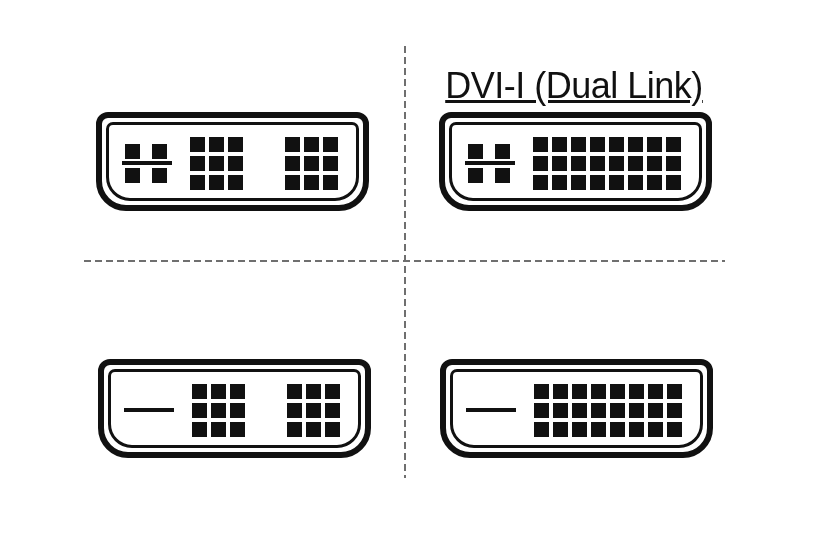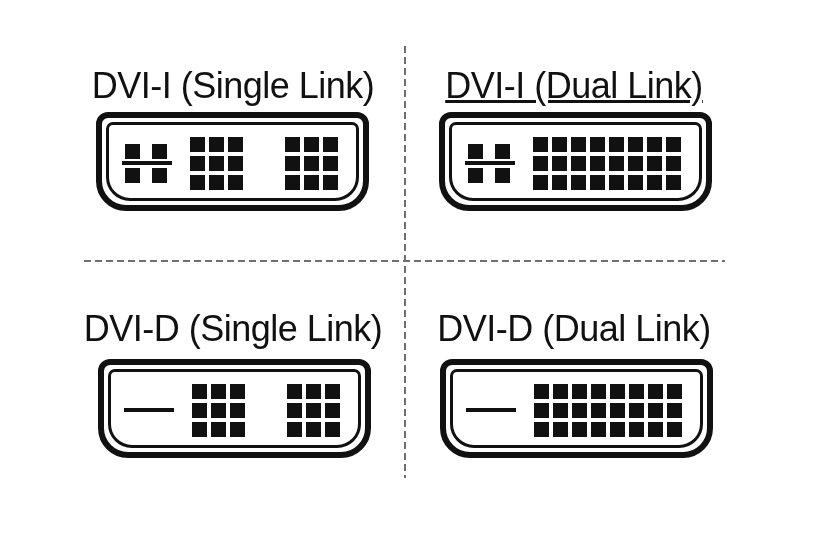--- a/index.html
+++ b/index.html
@@ -104,21 +104,20 @@
   }
 </style>
 </head>
 <body style="--ink: #111111; --divider: #6f6f6f; --bg: #ffffff;">
 
 <div class="canvas">
 
   <div class="divider v"></div>
   <div class="divider h"></div>
 
-  <h2 class="title t-tl">DVI-I (Single Link)</h2>
   <figure class="connector c-tl">
     <div class="inner"></div>
   <div class="analog">
         <div class="apin"></div>
         <div class="apin"></div>
         <div class="apin"></div>
         <div class="apin"></div>
       </div>
       <div class="bar"></div>
       <div class="grid g3 p1" style="grid-template-columns: repeat(3, 15px); grid-template-rows: repeat(3, 15px);">
@@ -176,21 +175,20 @@
         <div class="pin"></div>
         <div class="pin"></div>
         <div class="pin"></div>
         <div class="pin"></div>
         <div class="pin"></div>
         <div class="pin"></div>
         <div class="pin"></div>
       </div>
     </figure>
 
-  <h2 class="title t-bl">DVI-D (Single Link)</h2>
   <figure class="connector c-bl">
     <div class="inner"></div>
   <div class="bar"></div>
       <div class="grid g3 p1" style="grid-template-columns: repeat(3, 15px); grid-template-rows: repeat(3, 15px);">
         <div class="pin"></div>
         <div class="pin"></div>
         <div class="pin"></div>
         <div class="pin"></div>
         <div class="pin"></div>
         <div class="pin"></div>
@@ -204,21 +202,20 @@
         <div class="pin"></div>
         <div class="pin"></div>
         <div class="pin"></div>
         <div class="pin"></div>
         <div class="pin"></div>
         <div class="pin"></div>
         <div class="pin"></div>
       </div>
     </figure>
 
-  <h2 class="title t-br">DVI-D (Dual Link)</h2>
   <figure class="connector c-br">
     <div class="inner"></div>
   <div class="bar"></div>
       <div class="grid g8" style="grid-template-columns: repeat(8, 15px); grid-template-rows: repeat(3, 15px);">
         <div class="pin"></div>
         <div class="pin"></div>
         <div class="pin"></div>
         <div class="pin"></div>
         <div class="pin"></div>
         <div class="pin"></div>

